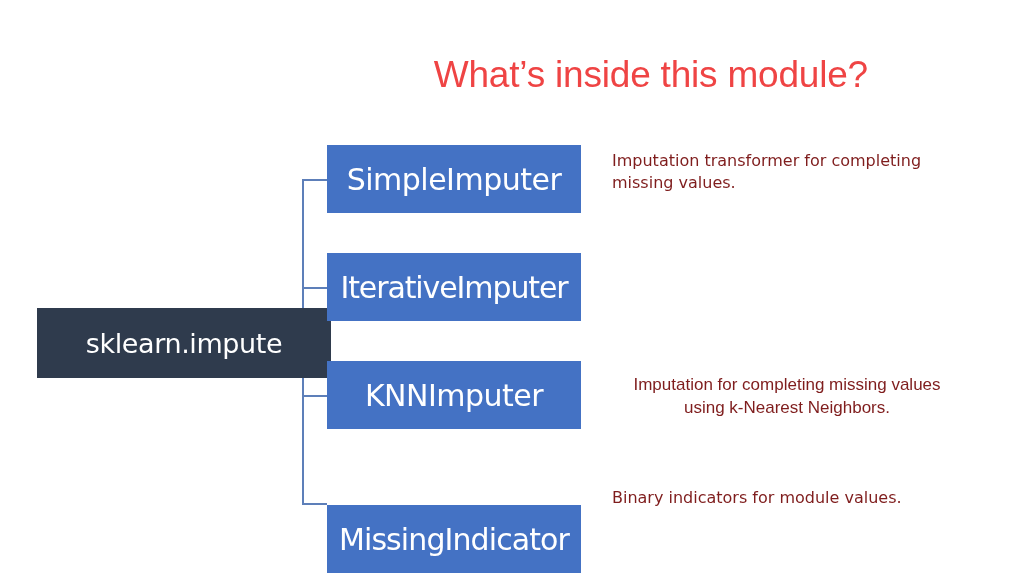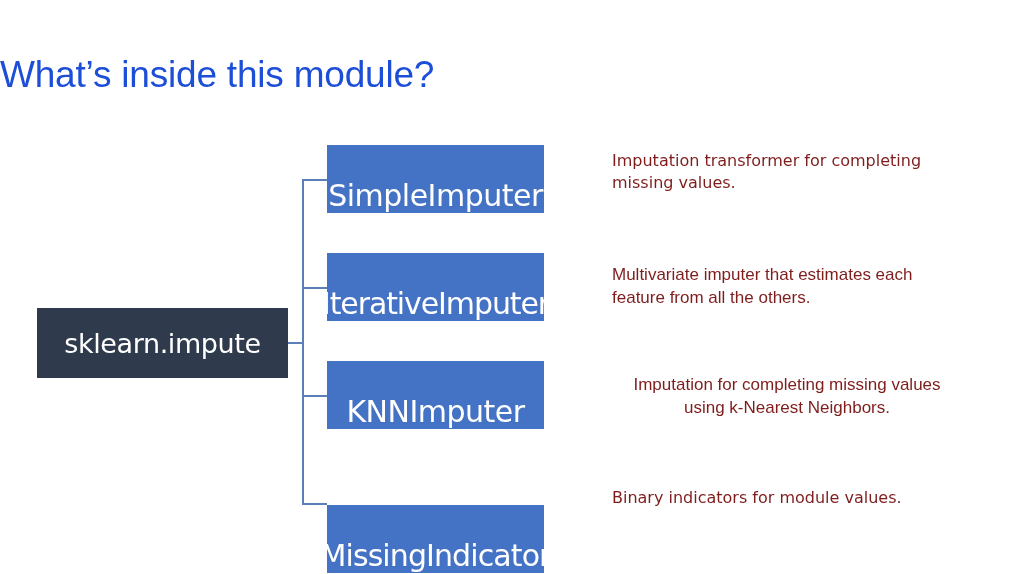--- a/index.html
+++ b/index.html
@@ -21,35 +21,35 @@
     height: 574px;
     background: #ffffff;
   }
 
   
   #slide-title {
     position: absolute;
     left: 0;
     top: 54px;
     width: 868px;
-    text-align: left;
+    text-align: right;
     font-family: "Liberation Sans", sans-serif;
     font-size: 37px;
     font-weight: 400;
-    color: #1d4ed8;
+    color: #ef4444;
     letter-spacing: -0.2px;
     white-space: nowrap;
   }
 
   
   #root-node {
     position: absolute;
     left: 37px;
     top: 308px;
-    width: 251px;
+    width: 294px;
     height: 70px;
     background: #2f3b4d;
     display: flex;
     align-items: center;
     justify-content: center;
   }
   #root-node .node-label {
     font-family: "DejaVu Sans", sans-serif;
     font-size: 27px;
     font-weight: 400;
@@ -82,25 +82,25 @@
   }
   #conn-branch-0 { top: 179px; }
   #conn-branch-1 { top: 287px; }
   #conn-branch-2 { top: 395px; }
   #conn-branch-3 { top: 503px; }
 
   
   .child-box {
     position: absolute;
     left: 327px;
-    width: 217px;
+    width: 254px;
     height: 68px;
     background: #4472c4;
     display: flex;
-    align-items: flex-end;
+    align-items: center;
     justify-content: center;
   }
   .child-box .box-label {
     font-family: "DejaVu Sans", sans-serif;
     font-weight: 400;
     color: #ffffff;
     white-space: nowrap;
     letter-spacing: -0.5px;
   }
   #child-box-0 { top: 145px; }
@@ -155,17 +155,16 @@
     <span class="box-label">IterativeImputer</span>
   </div>
   <div class="child-box" id="child-box-2">
     <span class="box-label">KNNImputer</span>
   </div>
   <div class="child-box" id="child-box-3">
     <span class="box-label">MissingIndicator</span>
   </div>
 
   <div class="desc calibri" id="desc-0">Imputation transformer for completing missing values.</div>
-  <div class="desc arial" id="desc-1">Multivariate imputer that estimates each feature from all the others.</div>
   <div class="desc arial" id="desc-2">Imputation for completing missing values using k-Nearest Neighbors.</div>
   <div class="desc calibri" id="desc-3">Binary indicators for module values.</div>
 
 </div>
 
 </body></html>

